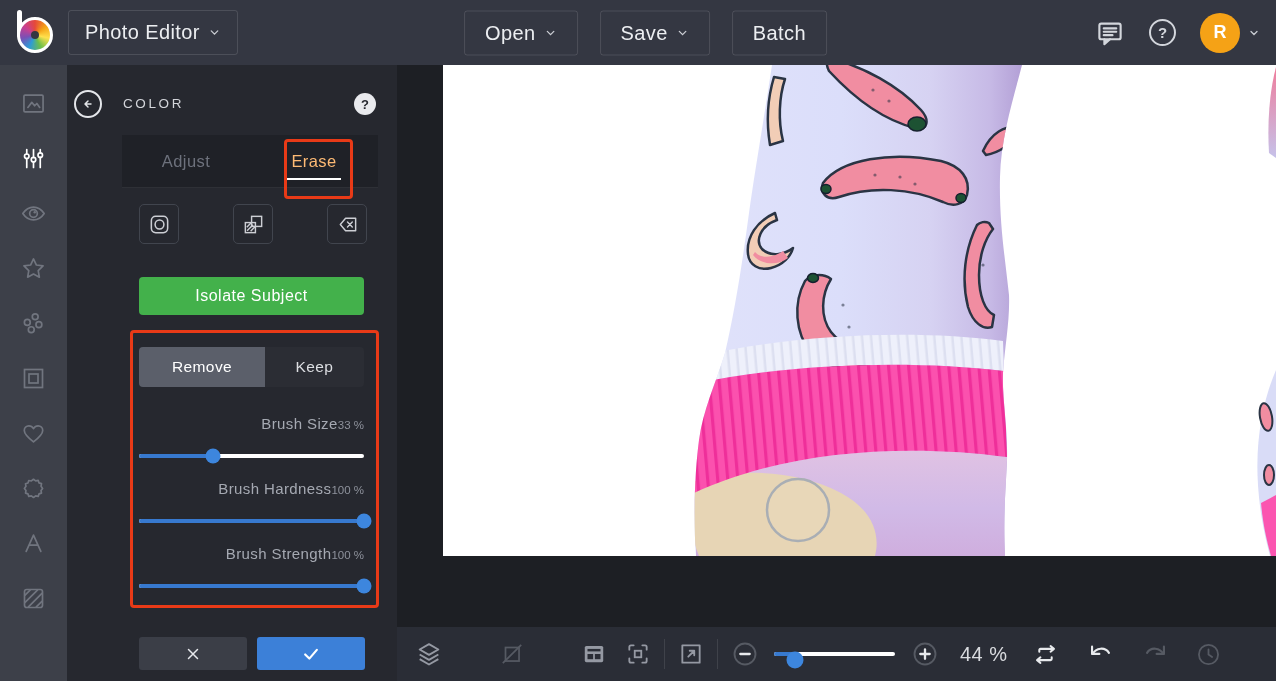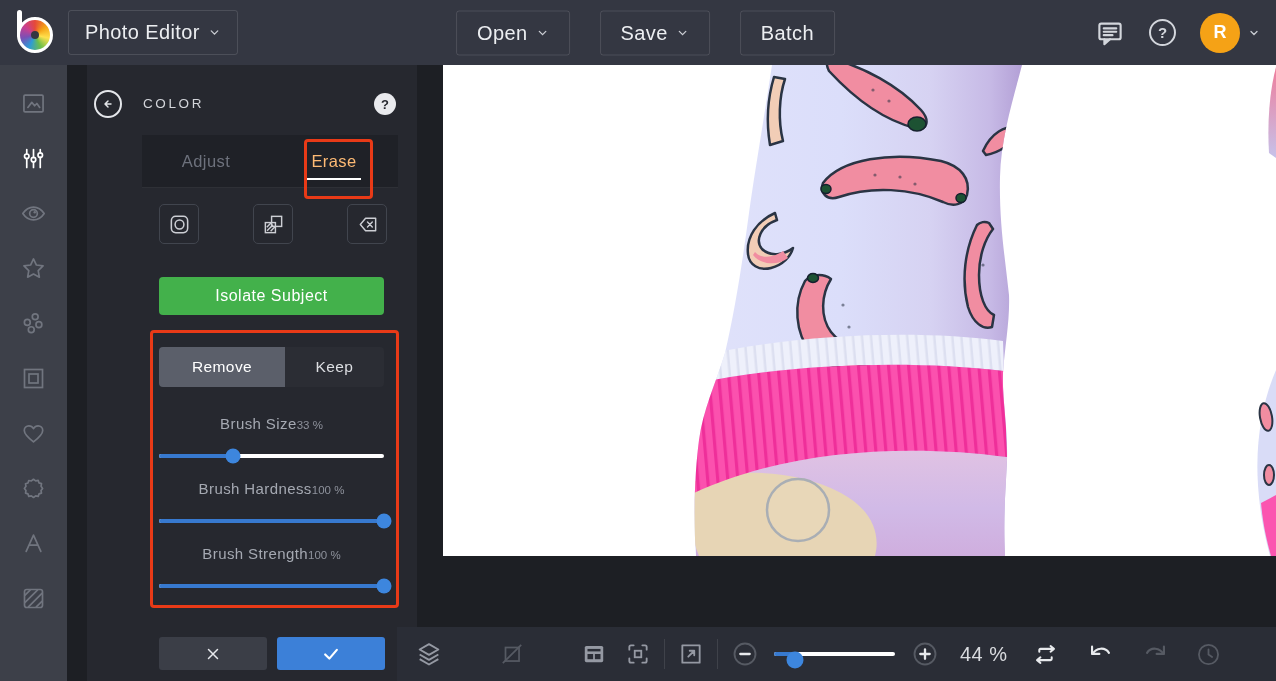--- a/index.html
+++ b/index.html
@@ -9,37 +9,37 @@
   
   .topbar { position:absolute; left:0; top:0; width:1276px; height:65px; background:#343742; display:flex; align-items:center; z-index:30; }
   .logo { position:relative; width:40px; height:40px; margin-left:15px; flex:0 0 auto; }
   .logo .disc { position:absolute; left:2px; top:4px; width:36px; height:36px; border-radius:50%;
     background:conic-gradient(#e5493a,#f5a216,#ffe14d,#6cbf4b,#2e9bd6,#7b4fb5,#c94090,#e5493a); border:3px solid #fff; }
   .logo .stem { position:absolute; left:2px; top:-3px; width:5px; height:28px; background:#fff; border-radius:3px; }
   .logo .hole { position:absolute; left:16px; top:18px; width:8px; height:8px; border-radius:50%; background:#343742; }
   .tb-btn { border:1px solid rgba(255,255,255,.12); border-radius:3px; background:transparent; color:#eceef1;
     font-size:20px; letter-spacing:.4px; padding:10px 20px; display:flex; align-items:center; gap:8px; cursor:pointer; }
   .app-menu { margin-left:13px; padding:10px 16px; }
-  .center-group { position:absolute; left:50%; top:50%; transform:translate(-50%,-50%); display:flex; gap:30px;padding-left:15px; }
+  .center-group { position:absolute; left:50%; top:50%; transform:translate(-50%,-50%); display:flex; gap:22px;padding-left:15px; }
   .right-group { position:absolute; right:16px; top:0; height:65px; display:flex; align-items:center; gap:24px; }
   .icon-btn { background:none; border:none; color:#d3d6dc; cursor:pointer; display:flex; align-items:center; }
   .avatar-wrap { display:flex; align-items:center; gap:8px; cursor:pointer; }
   .avatar { width:40px; height:40px; border-radius:50%; background:#f5a216; color:#fff; font-weight:bold; font-size:18px;
     display:flex; align-items:center; justify-content:center; }
   .help-circle { width:27px; height:27px; border-radius:50%; border:2px solid #d3d6dc; display:flex; align-items:center; justify-content:center;
     font-size:15px; font-weight:bold; color:#d3d6dc; }
   .chev { color:#c9ccd2; }
 
   
   .sidebar { position:absolute; left:0; top:65px; width:67px; height:616px; background:#3d4049; padding-top:11px; z-index:20; }
   .side-item { width:67px; height:55px; display:flex; align-items:center; justify-content:center; color:#71757f; cursor:pointer; }
   .side-item.active { color:#ffffff; }
 
   
-  .panel { position:absolute; left:67px; top:65px; width:330px; height:616px; background:#26282f; z-index:10;margin-left:20px; }
+  .panel { position:absolute; left:67px; top:65px; width:330px; height:616px; background:#26282f; z-index:10; }
   .back-btn { position:absolute; left:7px; top:25px; width:28px; height:28px; border-radius:50%; border:2px solid #e4e6ea;
     background:transparent; color:#e4e6ea; display:flex; align-items:center; justify-content:center; cursor:pointer; }
   .panel-title { position:absolute; left:56px; top:31px; font-size:13.5px; letter-spacing:2.6px; color:#d3d5da; }
   .panel-help { position:absolute; left:287px; top:28px; width:22px; height:22px; border-radius:50%; background:#e9eaee; color:#26282f;
     font-weight:bold; font-size:13px; display:flex; align-items:center; justify-content:center; cursor:pointer; }
   .tabbar { position:absolute; left:55px; top:70px; width:256px; height:53px; background:#1f2127; display:flex;
     border-bottom:1px solid rgba(255,255,255,.07); }
   .tab { flex:1; display:flex; align-items:center; justify-content:center; font-size:16.5px; letter-spacing:.4px; color:#6d717c; cursor:pointer; position:relative; }
   .tab.active { color:#fdba74; }
   .tab.active .tab-underline { position:absolute; left:50%; transform:translateX(-50%); bottom:7px; width:54px; height:2px; background:#fff; }
@@ -50,21 +50,21 @@
   .tool-btn { width:40px; height:40px; border:1px solid #41454e; border-radius:5px; background:transparent; color:#ccced4;
     display:flex; align-items:center; justify-content:center; cursor:pointer; }
   .isolate-btn { position:absolute; left:72px; top:212px; width:225px; height:38px; background:#43b14b; border:none; border-radius:4px;
     color:#fff; font-size:16px; letter-spacing:.5px; cursor:pointer; }
   .mode-toggle { position:absolute; left:72px; top:282px; width:225px; height:40px; border-radius:4px; overflow:hidden; display:flex; }
   .mode-seg { display:flex; align-items:center; justify-content:center; font-size:15.5px; letter-spacing:.4px; cursor:pointer; }
   .mode-remove { width:56%; background:#5b5f6a; color:#ffffff; }
   .mode-keep { width:44%; background:#2b2d34; color:#dcdee2; }
   .slider-row { position:absolute; left:72px; width:225px; height:48px; }
   .slider-row.r1 { top:350px; } .slider-row.r2 { top:415px; } .slider-row.r3 { top:480px; }
-  .slider-head { display:flex; justify-content:center; align-items:baseline; }
+  .slider-head { display:flex; justify-content:flex-end; align-items:baseline; }
   .slider-label { font-size:15px; letter-spacing:.4px; color:#a5a9b2; }
   .slider-value { font-size:11.5px; color:#8e929c; }
   .slider-track { position:absolute; left:0; top:39px; width:100%; height:4px; border-radius:2px; background:#ffffff; }
   .slider-fill { position:absolute; left:0; top:0; height:100%; border-radius:2px; background:#3779cf; }
   .slider-thumb { position:absolute; top:50%; width:15px; height:15px; border-radius:50%; background:#3d86de; transform:translate(-50%,-50%); cursor:grab; }
   .panel-footer-btn { position:absolute; top:572px; width:108px; height:33px; border:none; border-radius:3px; display:flex;
     align-items:center; justify-content:center; cursor:pointer; }
   .cancel-btn { left:72px; background:#3b3e47; color:#e6e8ec; }
   .apply-btn { left:190px; background:#3c80d8; color:#fff; }
 

